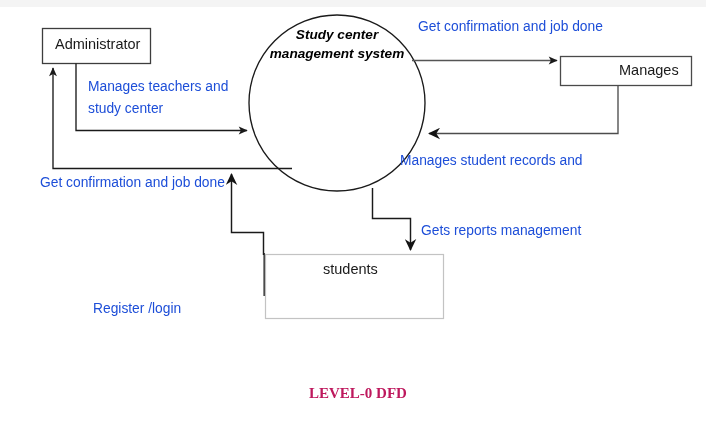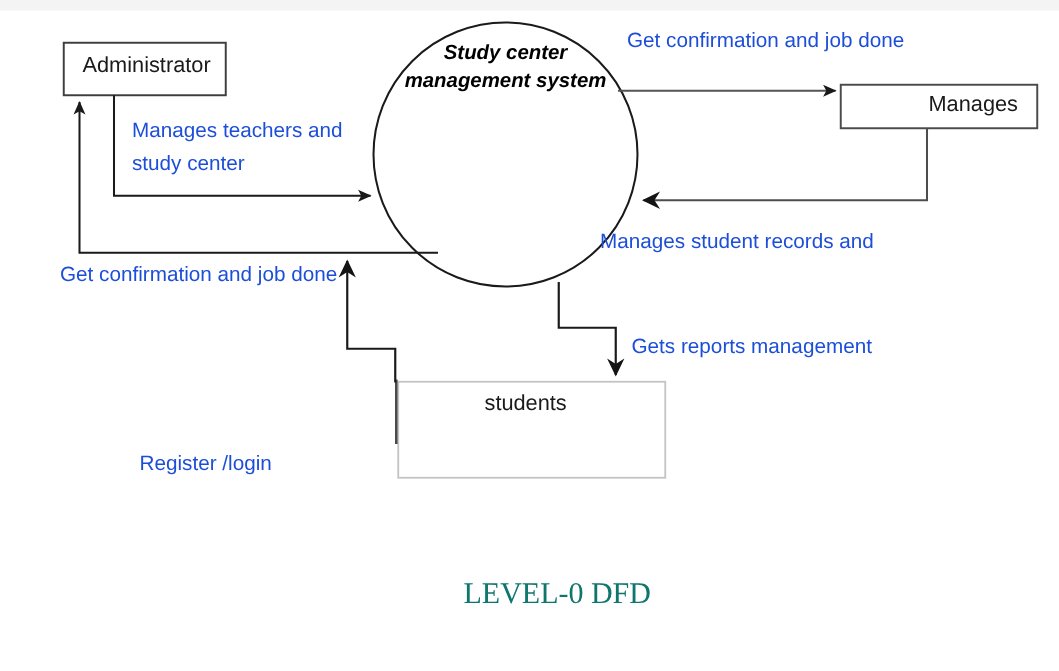--- a/index.html
+++ b/index.html
@@ -51,23 +51,23 @@
     font-weight: bold;
     font-style: italic;
     line-height: 24px;
     color: #000000;
     text-align: center;
     white-space: pre;
   }
   .caption {
     position: absolute;
     font-family: "Liberation Serif", serif;
-    font-size: 20px;
-    font-weight: normal;
-    color: #0f766e;
+    font-size: 15px;
+    font-weight: bold;
+    color: #be185d;
     white-space: nowrap;
   }
 </style>
 </head>
 <body>
 
 <div id="canvas">
 
   <div id="topband"></div>
 

